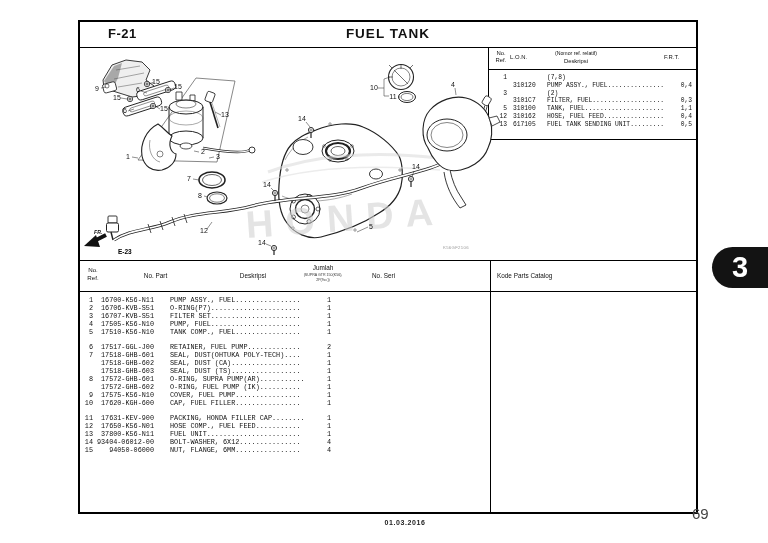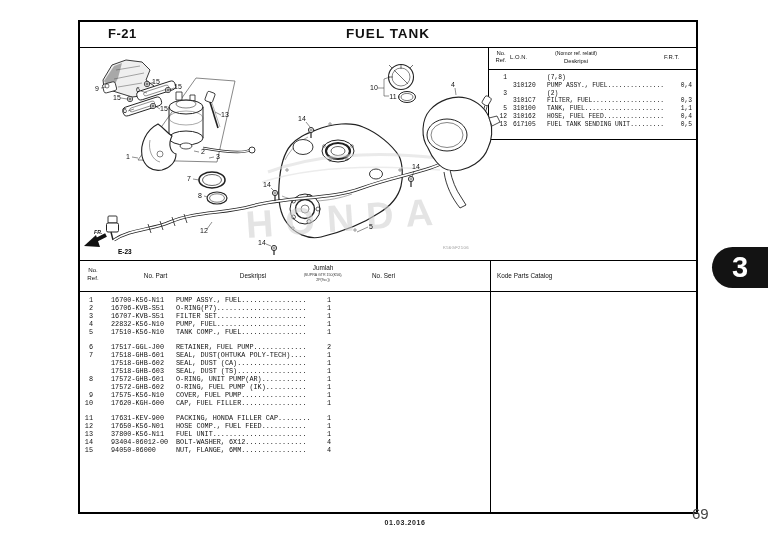--- a/index.html
+++ b/index.html
@@ -17,22 +17,22 @@
   .mh{font-size:5.9px;color:#111;}
   .mrow{display:flex;line-height:7.8px;font-size:6.3px;white-space:pre;color:#111;}
   .mrow .c-ref{width:13px;text-align:right;}
   .mrow .c-lon{width:30px;margin-left:6px;}
   .mrow .c-desc{margin-left:4px;}
   .mrow .c-frt{margin-left:auto;text-align:right;}
   
   .bh{font-size:6.4px;color:#111;}
   .prow{display:flex;line-height:8px;font-size:6.8px;white-space:pre;color:#111;}
   .prow .c2-ref{width:13px;text-align:right;}
-  .prow .c2-part{width:61px;margin-left:18px;}
-  .prow .c2-desc{margin-left:4px;}
+  .prow .c2-part{width:61px;text-align:right;}
+  .prow .c2-desc{margin-left:16px;}
   .prow .c2-qty{margin-left:auto;text-align:right;}
   .spacer{height:7px;}
   
   .tab3{left:712px;top:247px;width:56px;height:41px;background:#131313;border-radius:21px 0 0 21px;
         display:flex;align-items:center;justify-content:center;color:#fff;font-size:29px;font-weight:bold;}
   .date{left:330px;top:519px;width:150px;text-align:center;font-size:7px;font-weight:bold;letter-spacing:.6px;color:#222;}
   .pagenum{left:692px;top:505px;font-size:15px;color:#444;}
   
   svg text{font-family:"Liberation Sans","DejaVu Sans",sans-serif;}
   .callout{font-size:7px;fill:#111;text-anchor:middle;}
@@ -267,28 +267,28 @@
 <div class="abs" style="left:295px;top:272.5px;width:56px;text-align:center;font-size:3.6px;color:#333;">(SUPRA GTR 150(K56),</div>
 <div class="abs" style="left:295px;top:278px;width:56px;text-align:center;font-size:3.6px;color:#333;">2P(9cc))</div>
 <div class="abs bh" style="left:372px;top:272px;">No. Seri</div>
 <div class="abs bh" style="left:497px;top:272px;">Kode Parts Catalog</div>
 <div class="abs hline" style="left:80px;top:291px;width:616px;height:1px;"></div>
 
 <div class="abs mono" id="parts-rows" style="left:80px;top:296px;width:251px;">
     <div class="prow"><span class="c2-ref">1</span><span class="c2-part">16700-K56-N11</span><span class="c2-desc">PUMP ASSY., FUEL................</span><span class="c2-qty">1</span></div>
     <div class="prow"><span class="c2-ref">2</span><span class="c2-part">16706-KVB-S51</span><span class="c2-desc">O-RING(P7)......................</span><span class="c2-qty">1</span></div>
     <div class="prow"><span class="c2-ref">3</span><span class="c2-part">16707-KVB-S51</span><span class="c2-desc">FILTER SET......................</span><span class="c2-qty">1</span></div>
-    <div class="prow"><span class="c2-ref">4</span><span class="c2-part">22832-K56-N10</span><span class="c2-desc">PUMP, FUEL......................</span><span class="c2-qty">1</span></div>
+    <div class="prow"><span class="c2-ref">4</span><span class="c2-part">17505-K56-N10</span><span class="c2-desc">PUMP, FUEL......................</span><span class="c2-qty">1</span></div>
     <div class="prow"><span class="c2-ref">5</span><span class="c2-part">17510-K56-N10</span><span class="c2-desc">TANK COMP., FUEL................</span><span class="c2-qty">1</span></div>
     <div class="spacer"></div>
     <div class="prow"><span class="c2-ref">6</span><span class="c2-part">17517-GGL-J00</span><span class="c2-desc">RETAINER, FUEL PUMP.............</span><span class="c2-qty">2</span></div>
     <div class="prow"><span class="c2-ref">7</span><span class="c2-part">17518-GHB-601</span><span class="c2-desc">SEAL, DUST(OHTUKA POLY-TECH)....</span><span class="c2-qty">1</span></div>
     <div class="prow"><span class="c2-ref"></span><span class="c2-part">17518-GHB-602</span><span class="c2-desc">SEAL, DUST (CA).................</span><span class="c2-qty">1</span></div>
     <div class="prow"><span class="c2-ref"></span><span class="c2-part">17518-GHB-603</span><span class="c2-desc">SEAL, DUST (TS).................</span><span class="c2-qty">1</span></div>
-    <div class="prow"><span class="c2-ref">8</span><span class="c2-part">17572-GHB-601</span><span class="c2-desc">O-RING, UNIT PUMP(AR)...........</span><span class="c2-qty">1</span></div>
+    <div class="prow"><span class="c2-ref">8</span><span class="c2-part">17572-GHB-601</span><span class="c2-desc">O-RING, SUPRA PUMP(AR)...........</span><span class="c2-qty">1</span></div>
     <div class="prow"><span class="c2-ref"></span><span class="c2-part">17572-GHB-602</span><span class="c2-desc">O-RING, FUEL PUMP (IK)..........</span><span class="c2-qty">1</span></div>
     <div class="prow"><span class="c2-ref">9</span><span class="c2-part">17575-K56-N10</span><span class="c2-desc">COVER, FUEL PUMP................</span><span class="c2-qty">1</span></div>
     <div class="prow"><span class="c2-ref">10</span><span class="c2-part">17620-KGH-600</span><span class="c2-desc">CAP, FUEL FILLER................</span><span class="c2-qty">1</span></div>
     <div class="spacer"></div>
     <div class="prow"><span class="c2-ref">11</span><span class="c2-part">17631-KEV-900</span><span class="c2-desc">PACKING, HONDA FILLER CAP........</span><span class="c2-qty">1</span></div>
     <div class="prow"><span class="c2-ref">12</span><span class="c2-part">17650-K56-N01</span><span class="c2-desc">HOSE COMP., FUEL FEED...........</span><span class="c2-qty">1</span></div>
     <div class="prow"><span class="c2-ref">13</span><span class="c2-part">37800-K56-N11</span><span class="c2-desc">FUEL UNIT.......................</span><span class="c2-qty">1</span></div>
     <div class="prow"><span class="c2-ref">14</span><span class="c2-part">93404-06012-00</span><span class="c2-desc">BOLT-WASHER, 6X12...............</span><span class="c2-qty">4</span></div>
     <div class="prow"><span class="c2-ref">15</span><span class="c2-part">94050-06000</span><span class="c2-desc">NUT, FLANGE, 6MM................</span><span class="c2-qty">4</span></div>
   </div>

